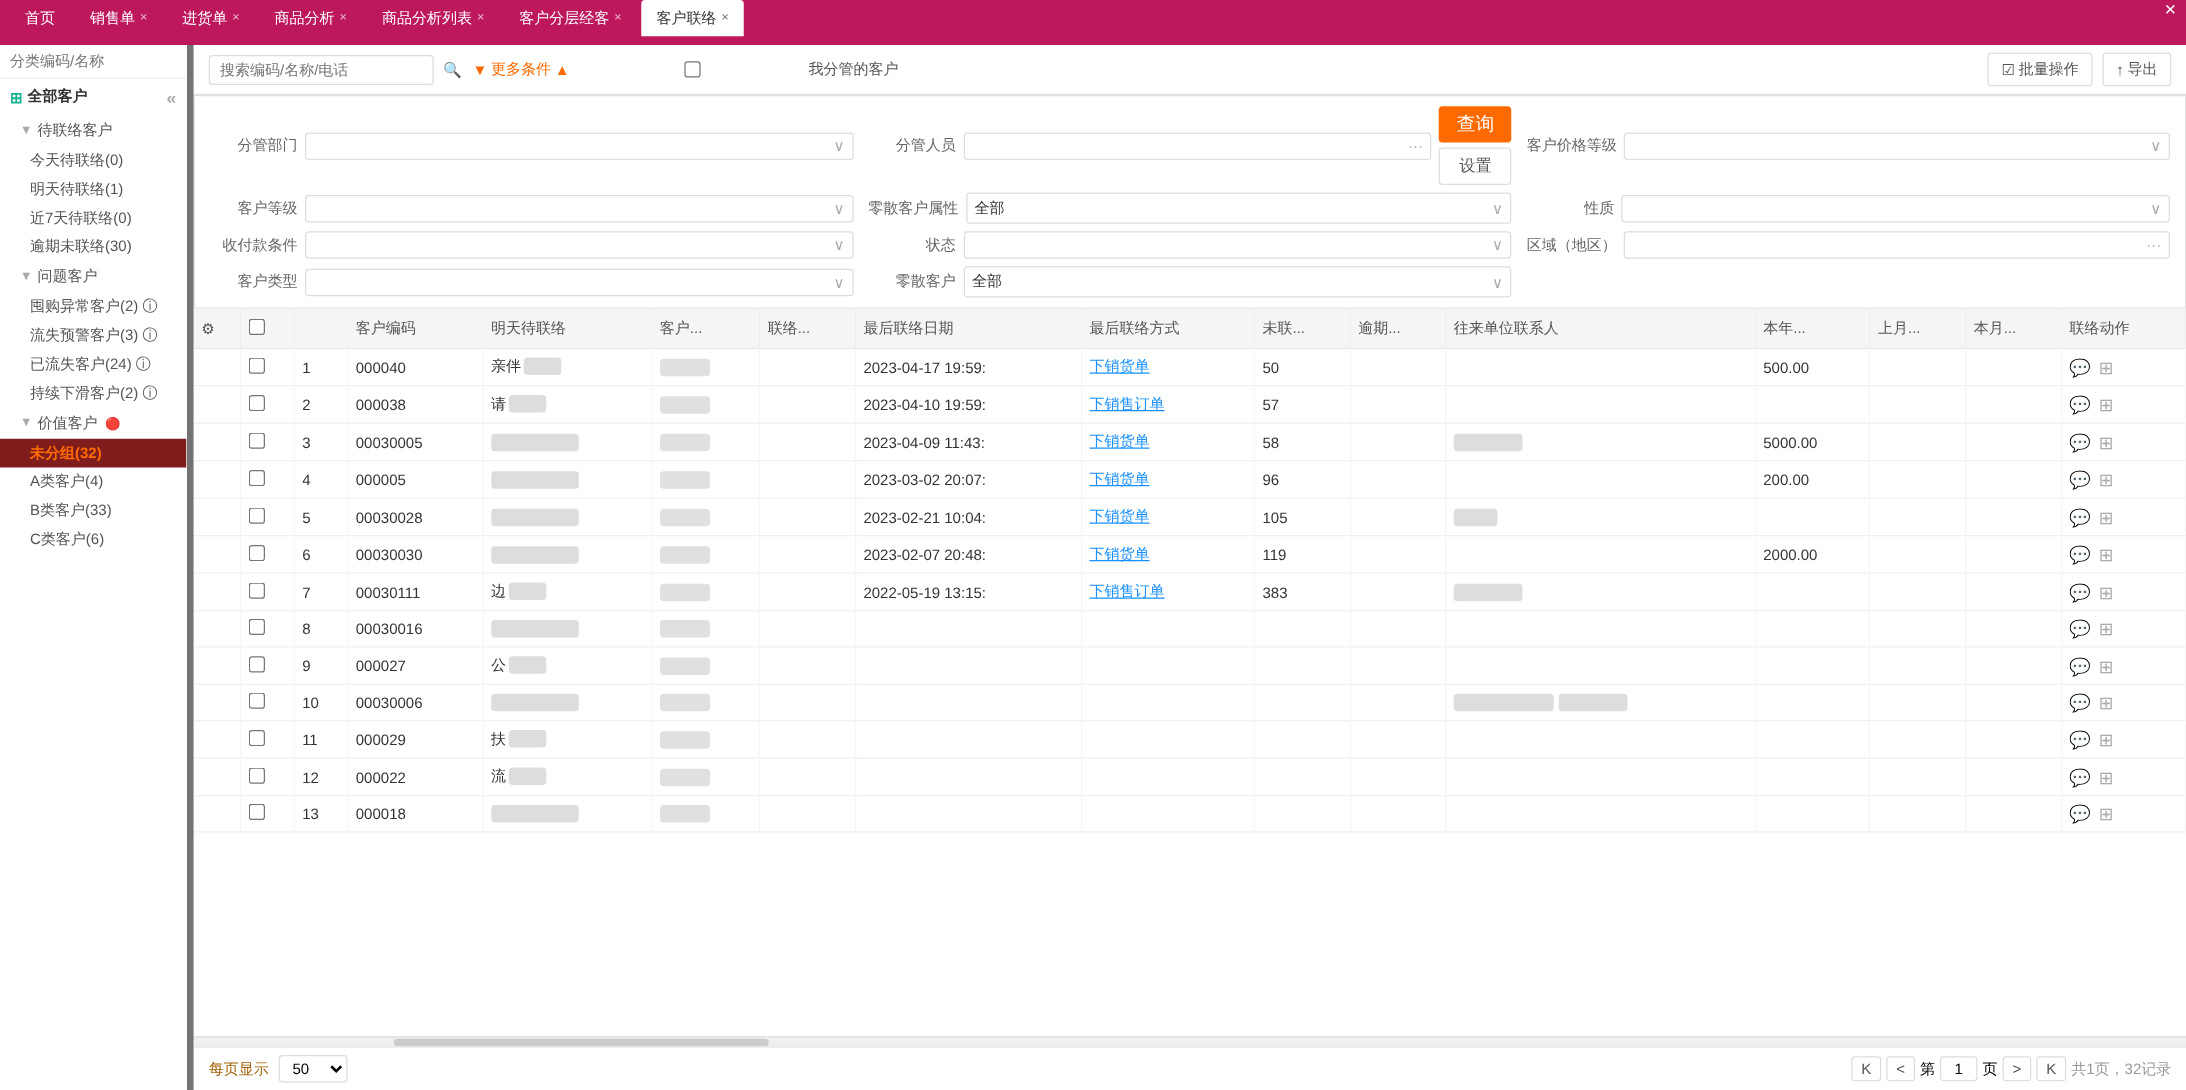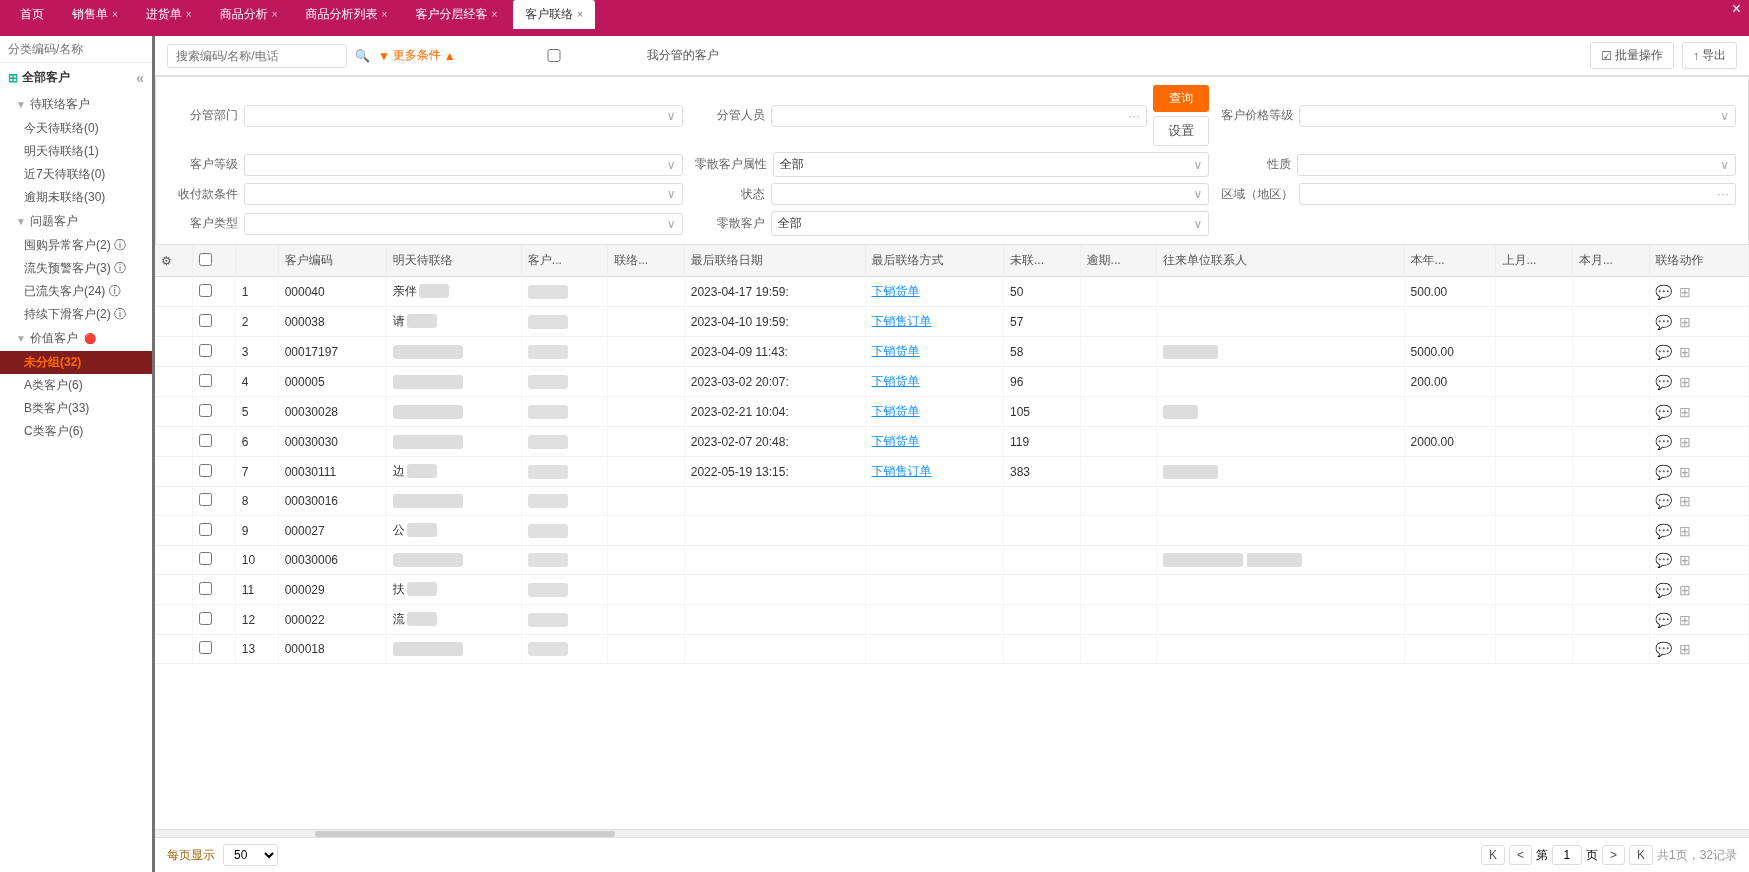--- a/index.html
+++ b/index.html
@@ -44,21 +44,21 @@
     .main-layout {
       display: flex;
       height: calc(100vh - 36px);
     }
 
     
     .sidebar {
       width: 155px;
       min-width: 155px;
       background: #fff;
-      border-right: 3px solid #737373;
+      border-right: 6px solid #737373;
       display: flex;
       flex-direction: column;
       overflow-y: auto;
     }
     .sidebar-search {
       display: flex;
       align-items: center;
       padding: 6px 8px;
       border-bottom: 1px solid #eee;
       gap: 4px;
@@ -206,21 +206,21 @@
       flex-direction: column;
       gap: 4px;
     }
     .btn-search {
       background: #ff6a00;
       color: #fff;
       border: none;
       border-radius: 3px;
       padding: 5px 14px;
       cursor: pointer;
-      font-size: 12px;
+      font-size: 15px;
     }
     .btn-reset {
       background: #fff;
       color: #555;
       border: 1px solid #ddd;
       border-radius: 3px;
       padding: 5px 14px;
       cursor: pointer;
       font-size: 13px;
     }
@@ -397,21 +397,21 @@
     <div class="sidebar-item">流失预警客户(3) ⓘ</div>
     <div class="sidebar-item">已流失客户(24) ⓘ</div>
     <div class="sidebar-item">持续下滑客户(2) ⓘ</div>
 
     <div class="sidebar-group-title">
       <span class="arrow">▼</span>
       <span>价值客户</span>
       <span style="color:#f00; font-size:10px; margin-left:2px;">🔴</span>
     </div>
     <div class="sidebar-item active">未分组(32)</div>
-    <div class="sidebar-item">A类客户(6)</div>
+    <div class="sidebar-item">A类客户(4)</div>
     <div class="sidebar-item">B类客户(33)</div>
     <div class="sidebar-item">C类客户(6)</div>
   </div>
 
   <div class="content">
 
     <div class="filter-bar">
       <input type="text" placeholder="搜索编码/名称/电话" style="">
       <span style="color:#aaa;">🔍</span>
       <span class="filter-btn">
@@ -589,21 +589,21 @@
       <div class="action-icons">
         <span class="icon-msg" title="消息">💬</span>
         <span class="icon-grid" title="更多">⊞</span>
       </div>
     </td>
   </tr>
             <tr>
     <td></td>
     <td><input type="checkbox" style=""></td>
     <td>3</td>
-    <td>00017197</td>
+    <td>00030005</td>
     <td><span class="td-blurred" style="min-width:70px;display:inline-block;background:#ddd;">&nbsp;</span></td>
     <td><span class="td-blurred-sm">&nbsp;</span></td>
     <td></td>
     <td>2023-04-09 11:43:</td>
     <td><span class="td-link">下销货单</span></td>
     <td>58</td>
     <td></td>
     <td><span class="td-blurred" style="min-width:55px;background:#ddd;">&nbsp;</span></td>
     <td>5000.00</td>
     <td></td>

